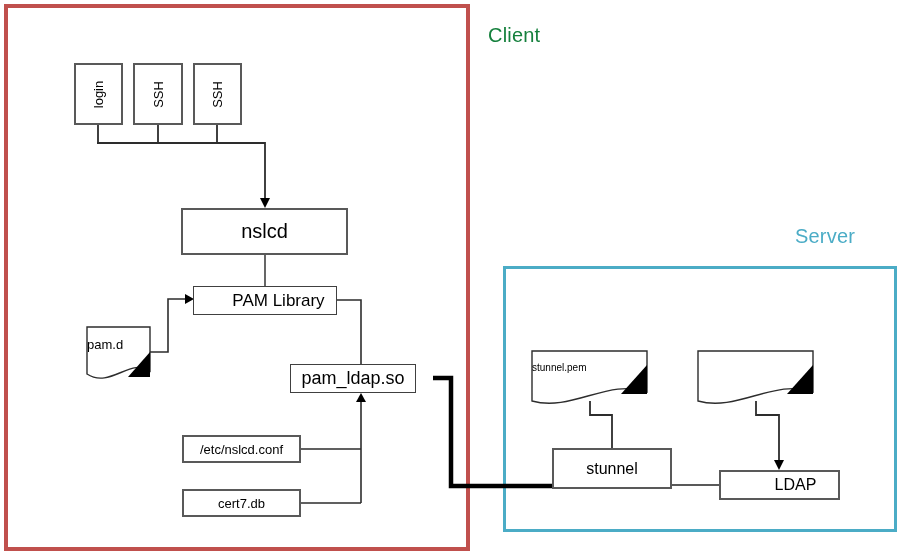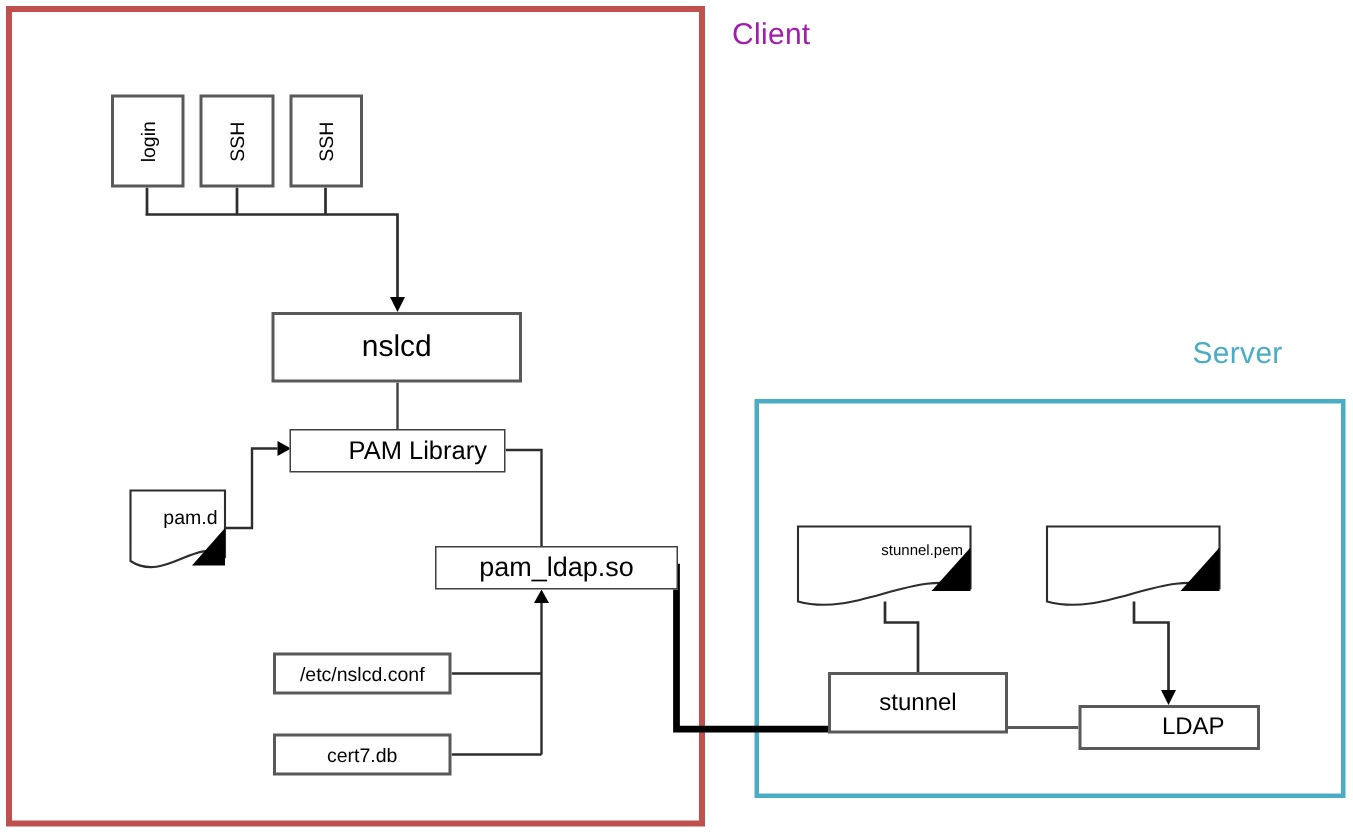--- a/index.html
+++ b/index.html
@@ -4,42 +4,42 @@
 <style>
   html,body{margin:0;padding:0;background:#ffffff;}
   #stage{
     position:relative;width:902px;height:557px;background:#ffffff;
     font-family:"Liberation Sans",sans-serif;color:#000;overflow:hidden;
   }
   .region{position:absolute;box-sizing:border-box;background:transparent;}
   .region-client{left:4px;top:4px;width:466px;height:547px;border:4px solid #c0504d;}
   .region-server{left:503px;top:266px;width:394px;height:266px;border:3px solid #4bacc6;}
   .region-label{position:absolute;font-size:20px;letter-spacing:.2px;}
-  .region-label.client{left:488px;top:12px;color:#a21caf;}
+  .region-label.client{left:488px;top:24px;color:#15803d;}
   .region-label.server{left:795px;top:225px;color:#4bacc6;}
   svg.wires{position:absolute;left:0;top:0;width:902px;height:557px;pointer-events:none;}
   .node{
     position:absolute;box-sizing:border-box;background:#fff;border:2px solid #595959;
     display:flex;align-items:center;justify-content:center;text-align:center;
     white-space:nowrap;
   }
   .thinb{border-width:1.5px;border-color:#404040;}
   .node-login{left:74px;top:63px;width:49px;height:62px;font-size:13px;}
   .node-ssh1{left:133px;top:63px;width:50px;height:62px;font-size:13px;}
   .node-ssh2{left:193px;top:63px;width:49px;height:62px;font-size:13px;}
   .vert span{display:inline-block;transform:rotate(-90deg);}
   .node-nslcd{left:181px;top:208px;width:167px;height:47px;font-size:20px;}
   .node-pam-library{left:193px;top:286px;width:144px;height:29px;font-size:17px;padding-left:27px;}
-  .node-pam-ldap{left:290px;top:364px;width:162px;height:29px;font-size:18px;}
+  .node-pam-ldap{left:290px;top:364px;width:126px;height:29px;font-size:18px;}
   .node-nslcd-conf{left:182px;top:435px;width:119px;height:28px;font-size:13px;}
   .node-cert7{left:182px;top:489px;width:119px;height:28px;font-size:13px;}
   .node-stunnel{left:552px;top:448px;width:120px;height:41px;font-size:16px;}
   .node-ldap{left:719px;top:470px;width:121px;height:30px;font-size:16px;padding-left:32px;}
   .doc-label{
-    position:absolute;text-align:right;white-space:nowrap;
+    position:absolute;text-align:left;white-space:nowrap;
   }
   .doc-label.pamd{left:87px;top:330px;width:58px;line-height:30px;font-size:13px;}
   .doc-label.stunnelpem{left:532px;top:353px;width:110px;line-height:30px;font-size:10px;}
   .doc-label.sldapcomf{left:698px;top:353px;width:110px;line-height:30px;font-size:14px;}
 </style>
 </head>
 <body>
 
 <div id="stage">
 

